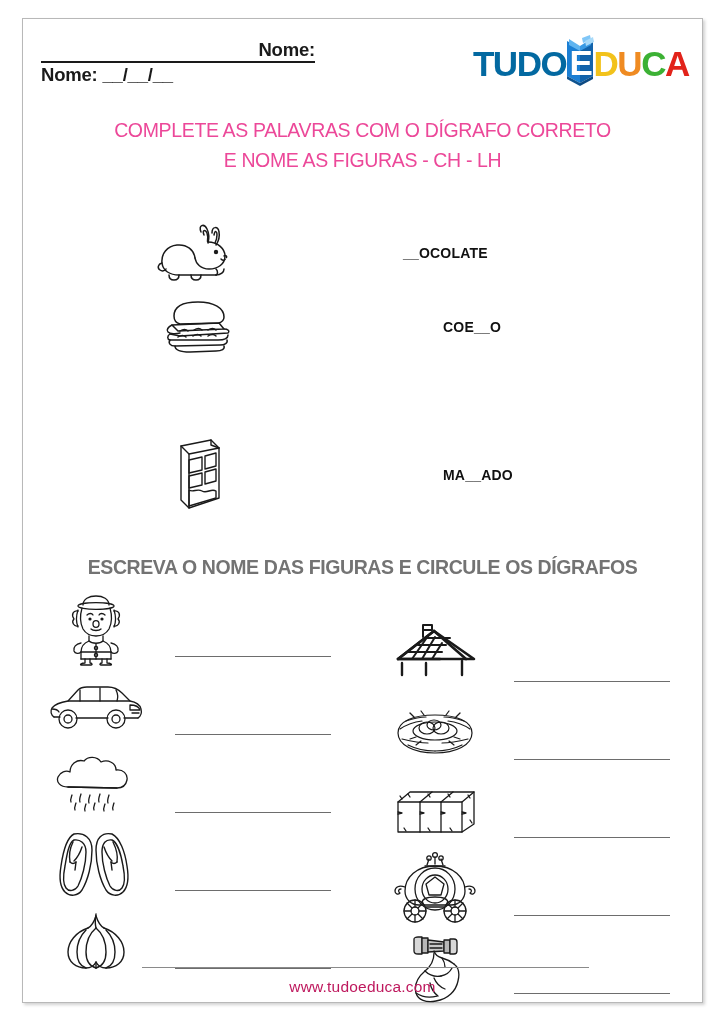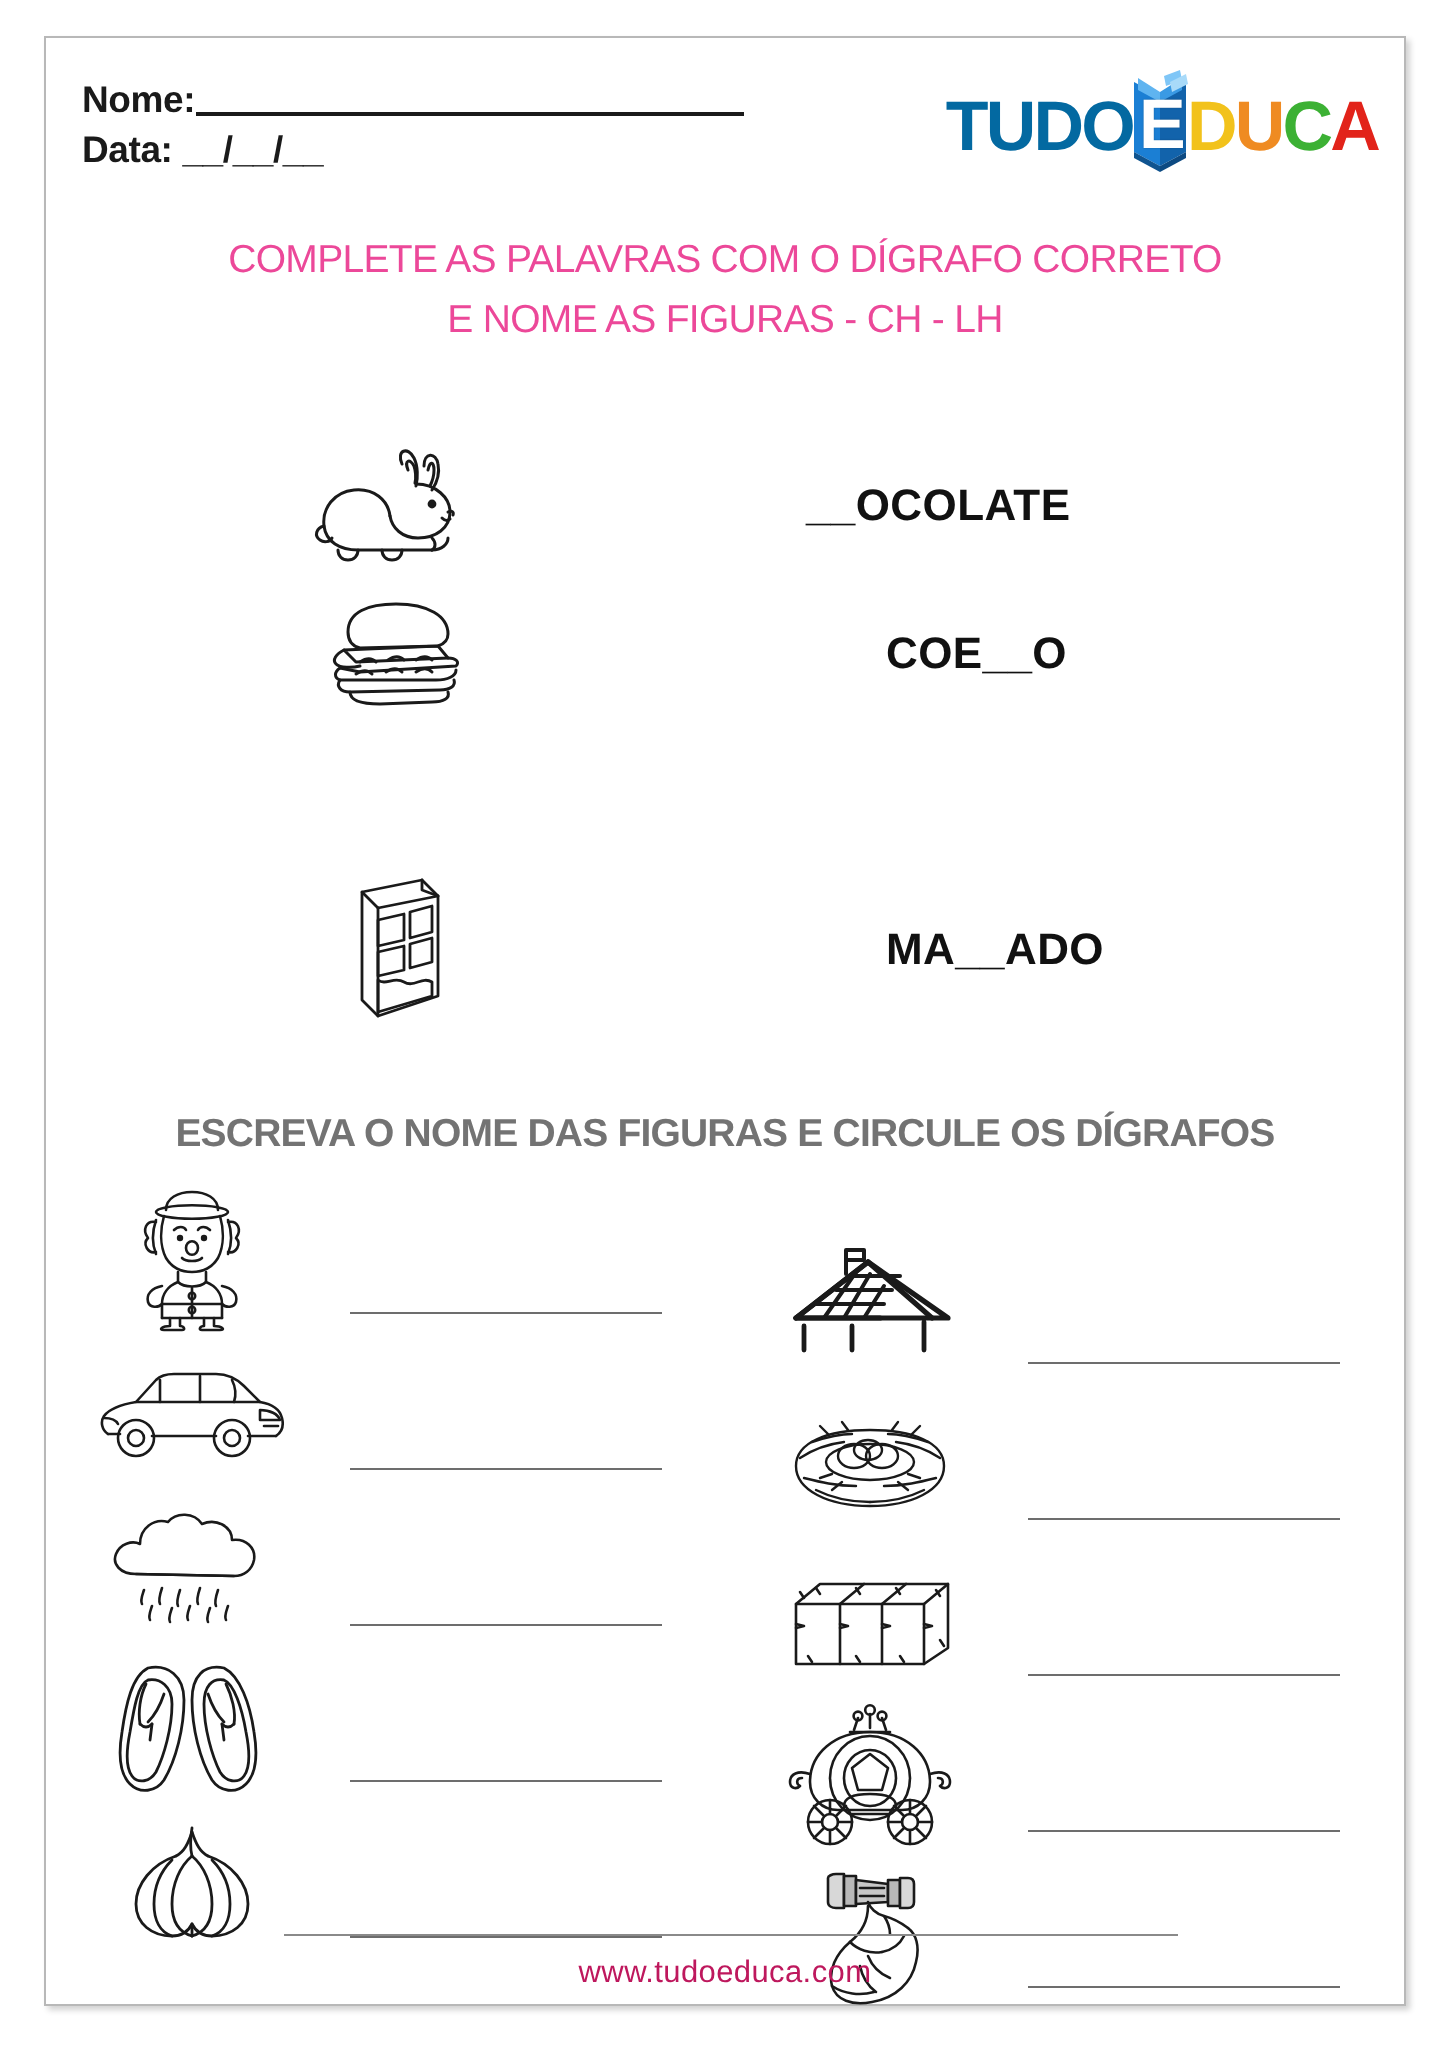--- a/index.html
+++ b/index.html
@@ -18,20 +18,21 @@
     box-shadow: 2px 2px 3px rgba(0,0,0,0.18);
   }
 
   
   .hdr { position: absolute; left: 0; top: 0; width: 100%; height: 80px; }
   .nome-row {
     position: absolute; left: 18px; top: 20px;
     display: flex; align-items: flex-end;
     font-size: 18.5px; font-weight: bold; color: #1a1a1a;
     letter-spacing: -0.2px;
+    flex-direction: column;
   }
   .nome-row .lbl { white-space: pre; }
   .nome-underline {
     display: inline-block;
     width: 274px; height: 0;
     border-bottom: 2px solid #1a1a1a;
     margin-bottom: 3px;
   }
   .data-row {
     position: absolute; left: 18px; top: 45px;
@@ -77,21 +78,21 @@
   
   .sec1 { position: absolute; left: 0; top: 198px; width: 100%; height: 320px; }
   .s1row { position: absolute; left: 0; width: 100%; height: 72px; }
   .s1pic {
     position: absolute; left: 118px; width: 110px; height: 72px;
     display: flex; align-items: center; justify-content: center;
   }
   .s1word {
     position: absolute; left: 380px; width: 290px; height: 72px;
     display: flex; align-items: center;
-    font-size: 22px; font-weight: bold; color: #111;
+    font-size: 14px; font-weight: bold; color: #111;
     letter-spacing: 0.2px; white-space: pre;
   }
 
   
   .sec2-title {
     position: absolute; left: 0; top: 537px; width: 100%;
     text-align: center;
     font-size: 19.5px; font-weight: bold; color: #737373;
     letter-spacing: -0.4px;
   }
@@ -123,21 +124,21 @@
 </head>
 <body>
 
 <div class="page">
 
   <div class="hdr">
     <div class="nome-row">
       <span class="lbl">Nome:</span>
       <span class="nome-underline"></span>
     </div>
-    <div class="data-row">Data: __/__/__</div>
+    <div class="data-row">Nome: __/__/__</div>
 
     <div class="logo">
       <span style="color:#0369a1;">TUDO</span>
       <span class="book-wrap">
         <svg class="book-svg" width="40" height="56" viewBox="0 0 40 56">
           <path d="M20 14 L7 7 L7 42 L20 49 Z" fill="#1b7fd4"></path>
           <path d="M20 14 L33 7 L33 42 L20 49 Z" fill="#1263ab"></path>
           <path d="M20 12 L9 5 L9 11 L20 17 Z" fill="#5fb4f0"></path>
           <path d="M20 12 L31 5 L31 11 L20 17 Z" fill="#3a9ae4"></path>
           <path d="M22 4 L30 1 L31 6 L23 9 Z" fill="#7fc6f7"></path>

